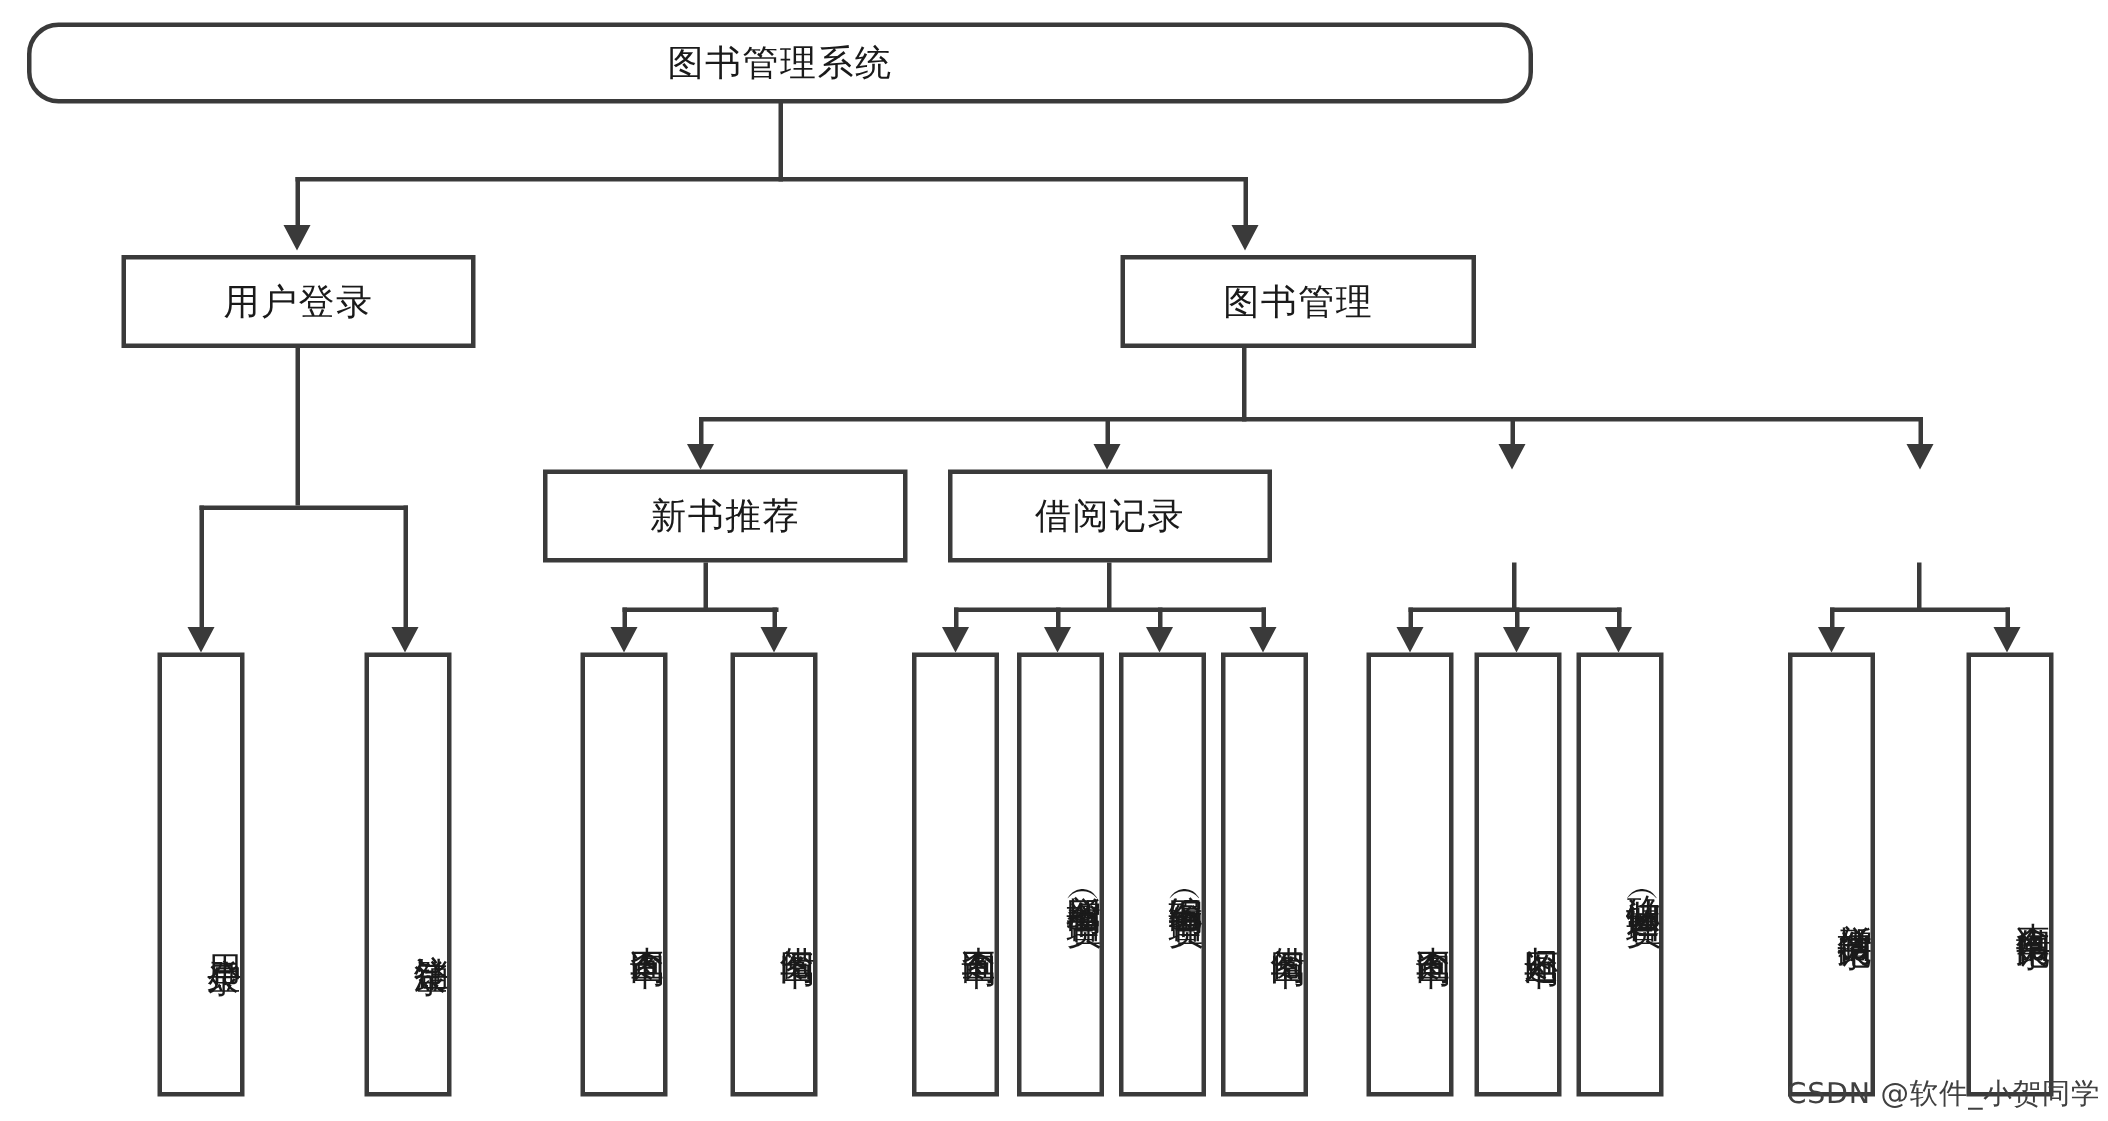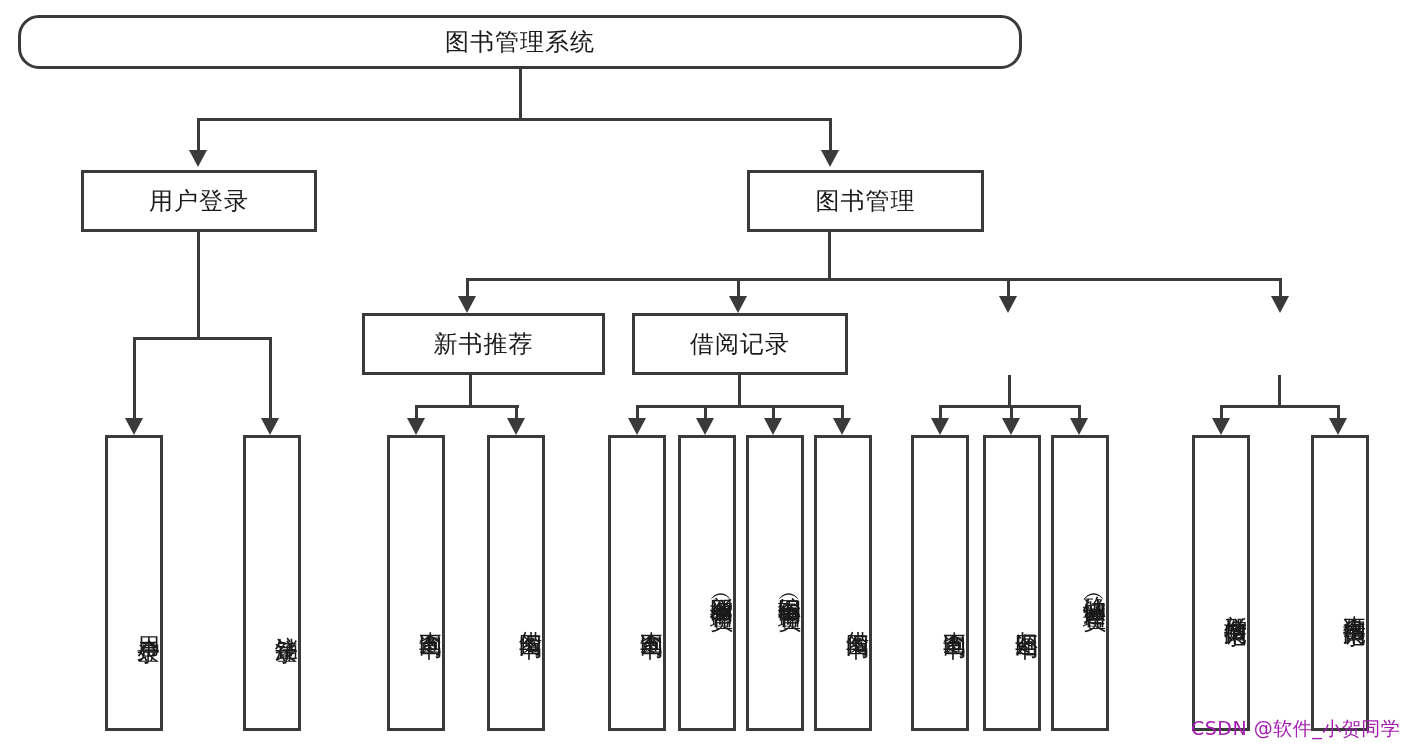--- a/index.html
+++ b/index.html
@@ -56,21 +56,21 @@
     position: absolute;
     width: 0;
     height: 0;
     border-left: 9px solid transparent;
     border-right: 9px solid transparent;
     border-top: 17px solid #3a3a3a;
   }
   .watermark {
     position: absolute;
     font-size: 19px;
-    color: #a21caf;
+    color: #404040;
     white-space: nowrap;
     letter-spacing: 0.5px;
   }
 </style>
 </head>
 <body>
 
 <div id="canvas">
 
   <div class="node horiz" style="left:18px; top:15px; width:1004px; height:54px;border-radius:21px;">

